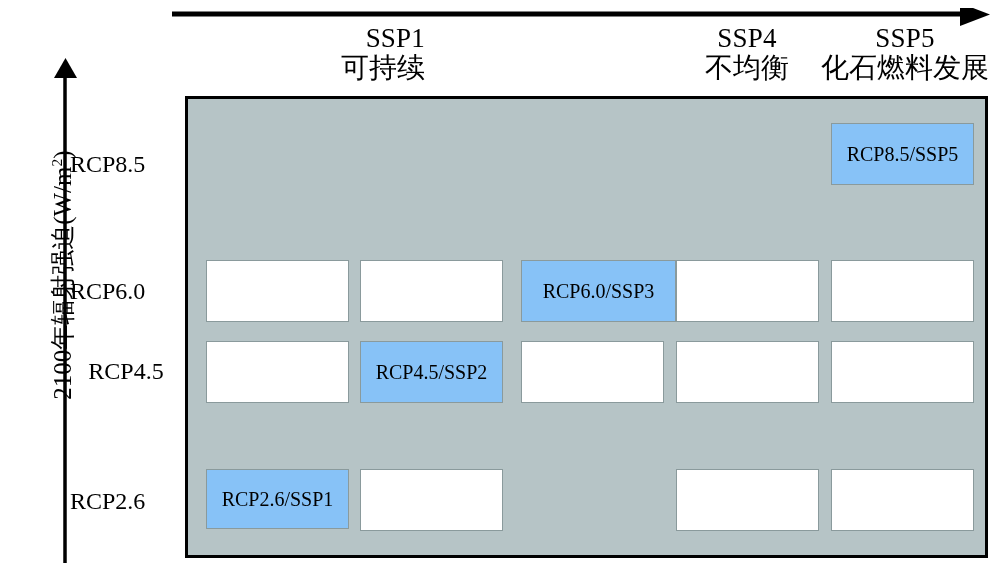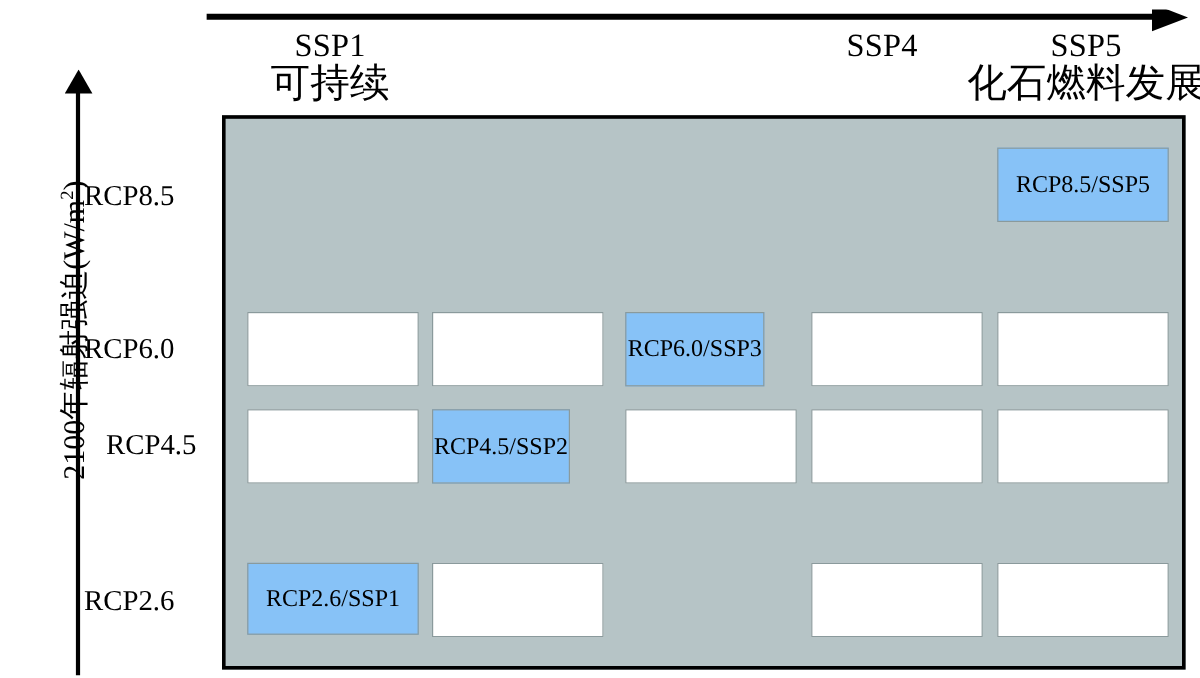--- a/index.html
+++ b/index.html
@@ -63,21 +63,21 @@
     text-align: center;
     line-height: 1.06;
   }
   .col-header .code {
     display: block;
     font-size: 27px;
     letter-spacing: 0.2px;
   }
   .col-header .zh {
     display: block;
-    font-size: 33px;
+    font-size: 28px;
     white-space: nowrap;
   }
 
   
   .row-label {
     position: absolute;
     left: 70px;
     width: 112px;
     text-align: left;
     font-size: 24px;
@@ -130,46 +130,47 @@
 <svg id="y-axis" viewBox="0 0 24 505" xmlns="http://www.w3.org/2000/svg">
   <line x1="11" y1="505" x2="11" y2="16" stroke="#000" stroke-width="3.5"></line>
   <polygon points="0,20 11.5,0 23,20" fill="#000"></polygon>
 </svg>
 
 <div id="y-axis-title">
   <span>2100年辐射强迫(W/m</span><sup>2</sup><span>)</span>
 </div>
 
 <div id="column-headers">
-    <div class="col-header" style="left: -60px; width: 300px;">
+    <div class="col-header" style="left: -60px; width: 300px; text-align: right;">
       <span class="code">SSP1</span>
       <span class="zh">可持续</span>
     </div>
-    <div class="col-header" style="left: 400px; width: 300px;">
+    <div class="col-header" style="left: 412px; width: 300px;">
       <span class="code">SSP4</span>
+      <span class="zh">不均衡</span>
     </div>
     <div class="col-header" style="left: 570px; width: 300px;">
       <span class="code">SSP5</span>
       <span class="zh">化石燃料发展</span>
     </div>
   </div>
 
 <div id="matrix-panel">
     <div class="matrix-cell filled" style="left: 643px; top: 24px; width: 143px; height: 62px;">
       <span class="cell-label">RCP8.5/SSP5</span>
     </div>
     <div class="matrix-cell empty" style="left: 18px; top: 161px; width: 143px; height: 62px;"></div>
     <div class="matrix-cell empty" style="left: 172px; top: 161px; width: 143px; height: 62px;"></div>
-    <div class="matrix-cell filled" style="left: 333px; top: 161px; width: 116px; height: 62px; justify-content: center;">
+    <div class="matrix-cell filled" style="left: 333px; top: 161px; width: 155px; height: 62px; justify-content: center;">
       <span class="cell-label">RCP6.0/SSP3</span>
     </div>
     <div class="matrix-cell empty" style="left: 488px; top: 161px; width: 143px; height: 62px;"></div>
     <div class="matrix-cell empty" style="left: 643px; top: 161px; width: 143px; height: 62px;"></div>
     <div class="matrix-cell empty" style="left: 18px; top: 242px; width: 143px; height: 62px;"></div>
-    <div class="matrix-cell filled" style="left: 172px; top: 242px; width: 115px; height: 62px;">
+    <div class="matrix-cell filled" style="left: 172px; top: 242px; width: 143px; height: 62px;">
       <span class="cell-label">RCP4.5/SSP2</span>
     </div>
     <div class="matrix-cell empty" style="left: 333px; top: 242px; width: 143px; height: 62px;"></div>
     <div class="matrix-cell empty" style="left: 488px; top: 242px; width: 143px; height: 62px;"></div>
     <div class="matrix-cell empty" style="left: 643px; top: 242px; width: 143px; height: 62px;"></div>
     <div class="matrix-cell filled" style="left: 18px; top: 370px; width: 143px; height: 60px;">
       <span class="cell-label">RCP2.6/SSP1</span>
     </div>
     <div class="matrix-cell empty" style="left: 172px; top: 370px; width: 143px; height: 62px;"></div>
     <div class="matrix-cell empty" style="left: 488px; top: 370px; width: 143px; height: 62px;"></div>

